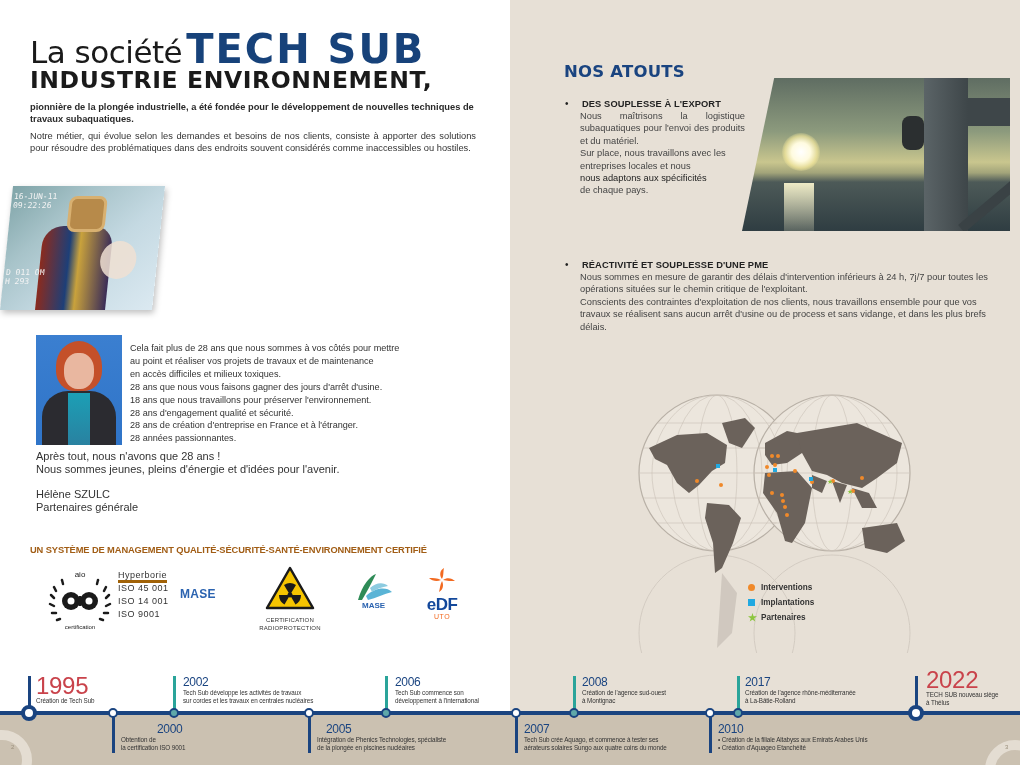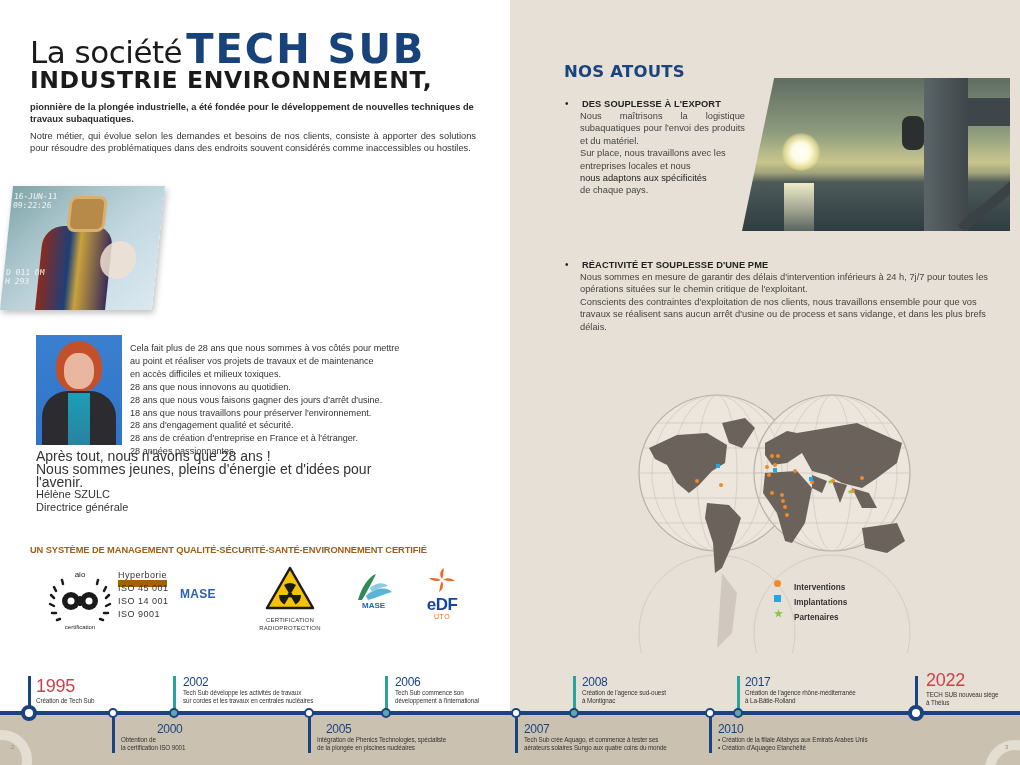--- a/index.html
+++ b/index.html
@@ -27,29 +27,29 @@
   .diver .osd2 { position: absolute; left: 2px; top: 82px; font-family: "DejaVu Sans Mono", monospace; font-size: 8px; color: #f4f4f4; line-height: 9px; }
 
   
   .portrait { position: absolute; left: 36px; top: 335px; width: 86px; height: 110px; background: linear-gradient(180deg, #3b7fd0, #2f74c8); overflow: hidden; }
   .portrait .hair { position: absolute; left: 20px; top: 6px; width: 46px; height: 50px; border-radius: 50% 50% 40% 40%; background: #c4502a; }
   .portrait .face { position: absolute; left: 28px; top: 18px; width: 30px; height: 36px; border-radius: 45%; background: #e9b7a0; }
   .portrait .jacket { position: absolute; left: 6px; top: 56px; width: 74px; height: 60px; border-radius: 26px 26px 0 0; background: #2b2b30; }
   .portrait .top { position: absolute; left: 32px; top: 58px; width: 22px; height: 56px; background: linear-gradient(180deg, #1c9fb5, #2a7f9f); }
 
   .letter { position: absolute; left: 130px; top: 342px; width: 300px; font-size: 9.1px; line-height: 12.9px; color: #333; }
-  .letter-tail { position: absolute; left: 36px; top: 450px; width: 380px; font-size: 14px; line-height: 12.9px; color: #333; }
+  .letter-tail { position: absolute; left: 36px; top: 450px; width: 380px; font-size: 11px; line-height: 12.9px; color: #333; }
   .signature { position: absolute; left: 36px; top: 488px; font-size: 11px; line-height: 13px; color: #333; }
 
   .cert-title { position: absolute; left: 30px; top: 545px; font-size: 9.3px; font-weight: bold; color: #a15d15; letter-spacing: -0.1px; white-space: nowrap; }
 
   
   .aio { position: absolute; left: 44px; top: 565px; width: 72px; height: 72px; }
   .iso-list { position: absolute; left: 118px; top: 569px; font-size: 9px; line-height: 13px; color: #333; letter-spacing: 0.5px; }
-  .iso-list .hyp { border-bottom: 7px solid #a16207; }
+  .iso-list .hyp { border-bottom: 3px solid #a16207; }
   .mase1 { position: absolute; left: 180px; top: 587px; font-weight: bold; font-size: 12px; color: #2b63b0; letter-spacing: 0.3px; }
   .radio { position: absolute; left: 255px; top: 566px; width: 70px; text-align: center; }
   .radio-caption { font-size: 6px; line-height: 8px; color: #333; margin-top: 2px; letter-spacing: 0.2px; }
   .mase2 { position: absolute; left: 352px; top: 570px; width: 45px; height: 40px; }
   .mase2-label { position: absolute; left: 362px; top: 601px; font-size: 8px; font-weight: bold; color: #2b63b0; }
   .edf { position: absolute; left: 422px; top: 567px; width: 40px; text-align: center; }
   .edf-word { font-weight: bold; font-size: 17px; color: #13489b; line-height: 16px; letter-spacing: -0.5px; }
   .edf-sub { font-size: 7px; color: #f26a21; letter-spacing: 0.5px; }
 
   
@@ -65,35 +65,35 @@
     background: linear-gradient(180deg, #5f6d62 0%, #8c9a7d 35%, #c9c68e 55%, #a2a47a 62%, #4d5a58 68%, #2f3d42 100%); overflow: hidden; }
   .sea-photo .sun { position: absolute; left: 40px; top: 55px; width: 38px; height: 38px; border-radius: 50%; background: radial-gradient(circle, #ffffff 0%, #fffbe0 35%, rgba(255,240,160,0.6) 60%, rgba(255,240,160,0) 75%); }
   .sea-photo .glint { position: absolute; left: 42px; top: 105px; width: 30px; height: 48px; background: linear-gradient(180deg, rgba(255,250,210,0.9), rgba(255,250,210,0.2)); }
   .sea-photo .mast { position: absolute; left: 182px; top: 0; width: 44px; height: 153px; background: linear-gradient(90deg, #5b6467, #3e4649); }
   .sea-photo .beam { position: absolute; left: 226px; top: 20px; width: 60px; height: 28px; background: #3e4649; }
   .sea-photo .brace { position: absolute; left: 210px; top: 120px; width: 80px; height: 10px; background: #3a4245; transform: rotate(-40deg); }
   .sea-photo .worker { position: absolute; left: 160px; top: 38px; width: 22px; height: 34px; border-radius: 8px; background: #2b2f30; }
 
   .globe { position: absolute; left: 637px; top: 393px; width: 290px; height: 260px; }
   .legend { position: absolute; left: 748px; top: 580px; font-size: 8.2px; font-weight: bold; color: #333; line-height: 15px; }
-  .legend .row { display: flex; gap: 13px; margin-left: 26px; }
+  .legend .row { display: flex; align-items: center; gap: 6px; }
   .legend .sym-dot { width: 7px; height: 7px; border-radius: 50%; background: #f0892a; }
   .legend .sym-sq { width: 7px; height: 7px; background: #21a9e1; }
   .legend .sym-star { color: #8cc63f; font-size: 10px; line-height: 8px; width: 7px; }
 
   
   .tl-band { position: absolute; left: 0; top: 713px; width: 1020px; height: 52px; background: #cbc1b1; }
   .tl-line { position: absolute; left: 0; top: 711px; width: 1020px; height: 4px; background: #1a4480; }
   .tl-node { position: absolute; width: 10px; height: 10px; border-radius: 50%; border: 2.5px solid #1a4480; background: #ffffff; }
   .tl-node.teal { background: #5fa8a9; }
   .tl-node.big { width: 16px; height: 16px; border-width: 4px; }
   .tl-stem { position: absolute; width: 3px; background: #1a4480; }
   .tl-stem.teal { background: #2aa49a; }
   .tl-year { position: absolute; font-size: 12px; color: #1a4480; line-height: 12px; letter-spacing: -0.3px; }
-  .tl-year.red { font-size: 18px; color: #c9434b; line-height: 18px; text-align: right; }
+  .tl-year.red { font-size: 24px; color: #c9434b; line-height: 18px; text-align: right; }
   .tl-year.teal { color: #1a4480; }
   .tl-desc { position: absolute; font-size: 6.3px; line-height: 8px; color: #333; white-space: nowrap; letter-spacing: -0.1px; }
 
   .page-num { position: absolute; font-size: 6px; color: #9a8f7c; }
   .corner-arc { position: absolute; width: 60px; height: 60px; border-radius: 50%; border: 10px solid #e4ddd2; }
 </style>
 </head>
 <body>
 
 <div class="page-left"></div>
@@ -124,34 +124,33 @@
   <div class="jacket"></div>
   <div class="top"></div>
   <div class="hair"></div>
   <div class="face"></div>
 </div>
 
 <div class="letter">
   <div>Cela fait plus de 28 ans que nous sommes à vos côtés pour mettre</div>
   <div>au point et réaliser vos projets de travaux et de maintenance</div>
   <div>en accès difficiles et milieux toxiques.</div>
-  <div>28 ans que nous innovons au quotidien.</div>
   <div>28 ans que nous vous faisons gagner des jours d'arrêt d'usine.</div>
   <div>18 ans que nous travaillons pour préserver l'environnement.</div>
   <div>28 ans d'engagement qualité et sécurité.</div>
   <div>28 ans de création d'entreprise en France et à l'étranger.</div>
   <div>28 années passionnantes.</div>
 </div>
 <div class="letter-tail">
   <div>Après tout, nous n'avons que 28 ans !</div>
   <div>Nous sommes jeunes, pleins d'énergie et d'idées pour l'avenir.</div>
 </div>
 <div class="signature">
   <div>Hélène SZULC</div>
-  <div>Directrice générale</div>
+  <div>Partenaires générale</div>
 </div>
 
 <div class="cert-title">UN SYSTÈME DE MANAGEMENT QUALITÉ-SÉCURITÉ-SANTÉ-ENVIRONNEMENT CERTIFIÉ</div>
 
 <svg class="aio" viewBox="0 0 72 72">
   <g fill="#1a1a1a">
     <text x="36" y="12" font-size="8" text-anchor="middle" font-family="Liberation Sans, sans-serif">aio</text>
     <circle cx="27" cy="36" r="9"></circle>
       <circle cx="45" cy="36" r="9"></circle>
     <circle cx="27" cy="36" r="3.5" fill="#fff"></circle>

